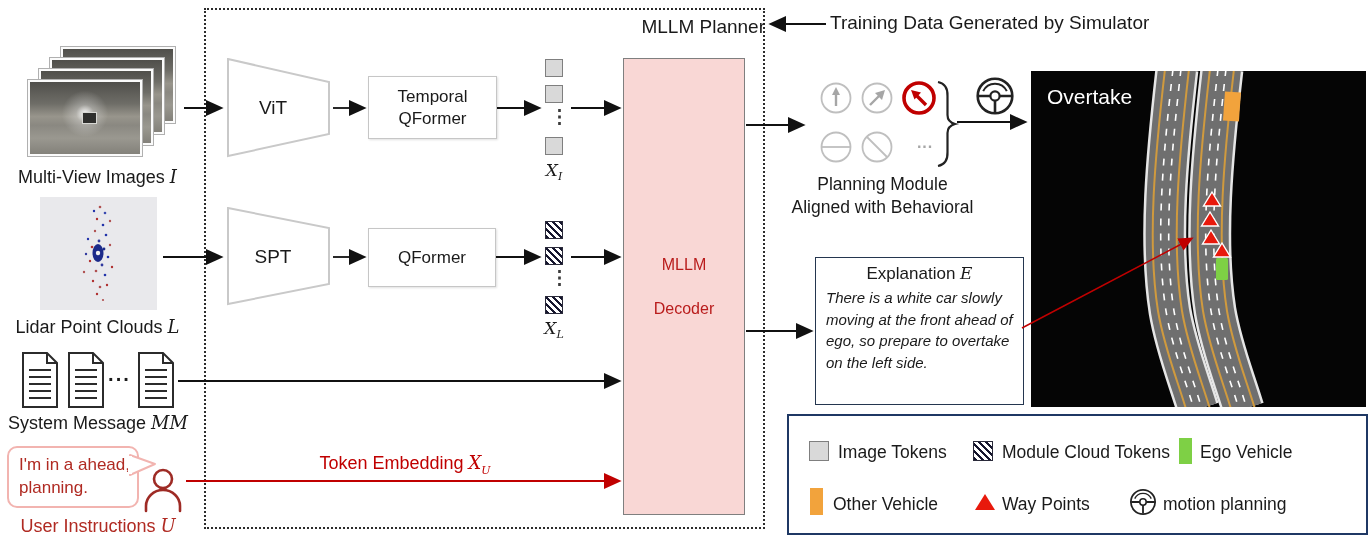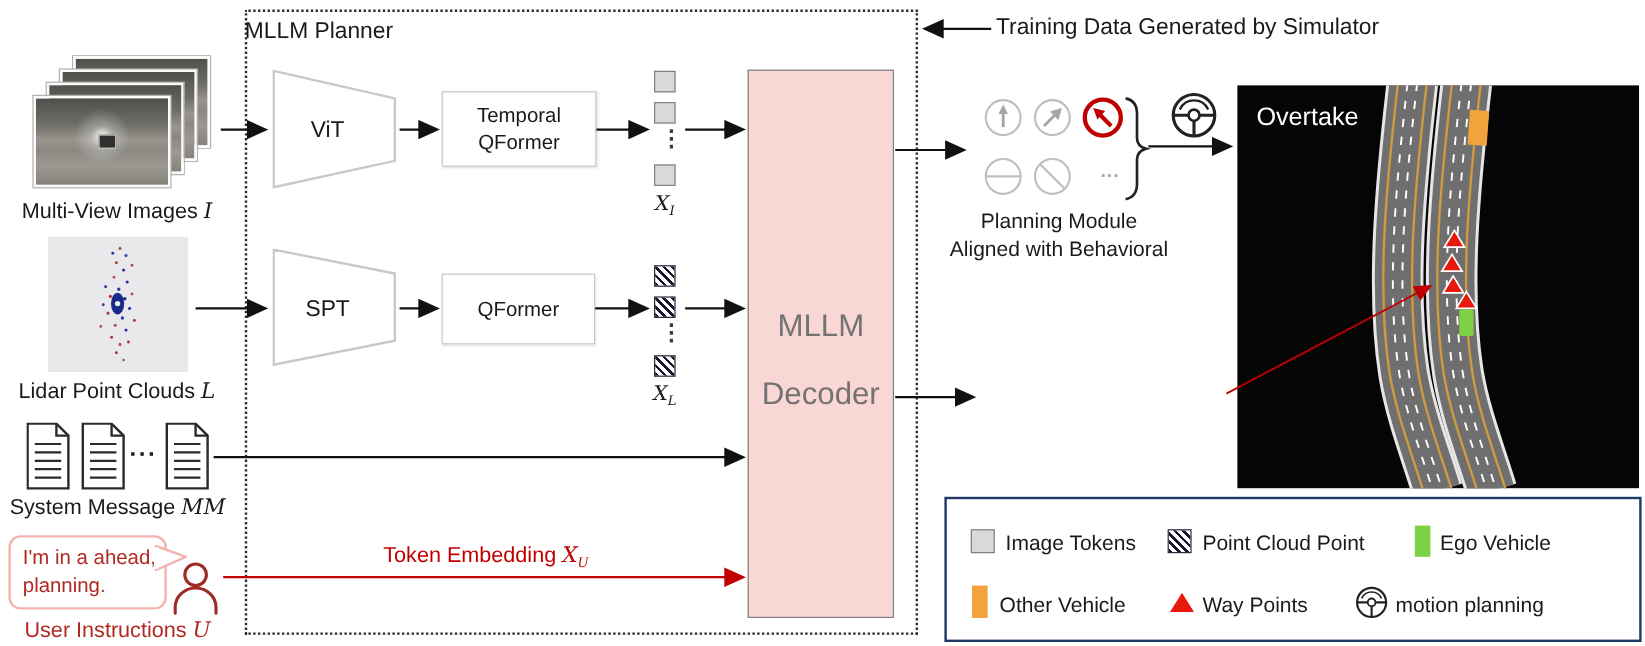--- a/index.html
+++ b/index.html
@@ -20,21 +20,21 @@
   .planner{border:2px dotted #2b2b2b;}
   .modbox{background:#fff;border:1px solid #c6c6c6;box-shadow:1px 1px 2px rgba(0,0,0,.12);
           display:flex;flex-direction:column;align-items:center;justify-content:center;
           font-size:17px;line-height:1.25;}
   .tok{position:absolute;width:18px;height:18px;background:#D9D9D9;border:1px solid #7f7f7f;box-sizing:border-box;}
   .tokh{position:absolute;width:18px;height:18px;border:1px solid #2a2a3a;box-sizing:border-box;
         background:repeating-linear-gradient(45deg,#16162e 0,#16162e 2.2px,#fff 2.2px,#fff 5px);}
   .vdots{position:absolute;font-size:19px;font-weight:bold;color:#3a3a3a;line-height:1;}
   .decoder{background:#F9D7D5;border:1.5px solid #7f7f7f;display:flex;flex-direction:column;
            align-items:center;padding-top:197px;gap:26px;box-sizing:border-box;}
-  .decoder div{color:#737373;font-size:26px;}
+  .decoder div{color:#b91c1c;font-size:16px;}
   
   .bubble{border:2px solid #F2B4B0;border-radius:10px;background:#fff;
           color:#B02A22;font-size:17px;line-height:1.35;padding:6px 0 6px 10px;}
   .redlbl{color:#B02A22;}
   
   .expl{border:1.5px solid #24364F;background:#fff;}
   .expl .t{font-size:17px;text-align:center;margin-top:5px;}
   .expl .b{font-style:italic;font-size:15px;line-height:1.44;margin:3px 6px 0 10px;}
   
   .legend{border:2px solid #1F3864;background:#fff;}
@@ -135,21 +135,21 @@
     <path d="M2,5 L27,14 L2,25 Z" fill="#fff" stroke="#F2B4B0" stroke-width="2" stroke-linejoin="round"></path>
     <rect x="0" y="6" width="4" height="18" fill="#fff"></rect>
   </svg>
   <svg class="abs" style="left:142px;top:463px;" width="46" height="50">
     <circle cx="21" cy="16" r="9" fill="#fff" stroke="#9E2B25" stroke-width="2.6"></circle>
     <path d="M4,48 L4,43 A17,16 0 0 1 38,43 L38,48" fill="none" stroke="#9E2B25" stroke-width="2.6" stroke-linecap="round"></path>
   </svg>
   <div class="lbl abs redlbl" style="left:2px;top:515px;width:192px;"><span>User Instructions </span><span class="mvar">U</span></div>
 
   <div class="planner abs" style="left:204px;top:8px;width:557px;height:517px;"></div>
-  <div class="abs" style="left:204px;top:16px;width:561px;text-align:left;font-size:19px;">MLLM Planner</div>
+  <div class="abs" style="left:204px;top:16px;width:561px;text-align:right;font-size:19px;">MLLM Planner</div>
 
   <svg class="abs" style="left:227px;top:58px;" width="104" height="100">
     <polygon points="1,1 102,24 102,76 1,98" fill="#fff" stroke="#c9c9c9" stroke-width="2"></polygon>
     <text x="46" y="56" text-anchor="middle" font-size="19" fill="#1a1a1a">ViT</text>
   </svg>
   <div class="modbox abs" style="left:368px;top:76px;width:127px;height:61px;">
     <div>Temporal</div>
     <div>QFormer</div>
   </div>
 
@@ -215,20 +215,24 @@
 
   <svg class="abs" style="left:975px;top:76px;" width="40" height="40">
       <use href="#wheel"></use>
     </svg>
 
   <div class="abs small17" style="left:775px;top:173px;width:215px;">
     <div>Planning Module</div>
     <div>Aligned with Behavioral</div>
   </div>
 
+  <div class="expl abs" style="left:815px;top:257px;width:207px;height:146px;">
+    <div class="t"><span>Explanation </span><span class="mvar">E</span></div>
+    <div class="b">There is a white car slowly moving at the front ahead of ego, so prepare to overtake on the left side.</div>
+  </div>
 
   <svg class="abs" style="left:1031px;top:71px;" width="335" height="336">
     <rect x="0" y="0" width="335" height="336" fill="#050505"></rect>
 
     <g>
       <path d="M146,-2 C136,85 128,170 139,240 C145,276 158,308 167,338" fill="none" stroke="#e6e6e6" stroke-width="43"></path>
       <path d="M146,-2 C136,85 128,170 139,240 C145,276 158,308 167,338" fill="none" stroke="#6f6f6f" stroke-width="38"></path>
       <path d="M134,-2 C124,85 116,170 127,240 C133,276 146,308 155,338" fill="none" stroke="#D09A3E" stroke-width="2"></path>
       <path d="M158,-2 C148,85 140,170 151,240 C157,276 170,308 179,338" fill="none" stroke="#D09A3E" stroke-width="2"></path>
       <path d="M142,-2 C132,85 124,170 135,240 C141,276 154,308 163,338" fill="none" stroke="#fff" stroke-width="1.6" stroke-dasharray="7 8"></path>
@@ -251,21 +255,21 @@
       <polygon points="191,172 182.5,186 199.5,186"></polygon>
     </g>
     <rect x="185" y="187" width="12" height="22" rx="1.5" fill="#7ED045"></rect>
     <text x="16" y="33" font-size="21" fill="#fff">Overtake</text>
   </svg>
 
   <div class="legend abs" style="left:787px;top:414px;width:577px;height:117px;">
     <div class="sw-gray" style="left:20px;top:25px;"></div>
     <div class="ltxt" style="left:49px;top:26px;">Image Tokens</div>
     <div class="sw-hatch" style="left:184px;top:25px;"></div>
-    <div class="ltxt" style="left:213px;top:26px;">Point Cloud Point</div>
+    <div class="ltxt" style="left:213px;top:26px;">Module Cloud Tokens</div>
     <div class="sw-green" style="left:390px;top:22px;"></div>
     <div class="ltxt" style="left:411px;top:26px;">Ego Vehicle</div>
 
     <div class="sw-orange" style="left:21px;top:72px;"></div>
     <div class="ltxt" style="left:44px;top:78px;">Other Vehicle</div>
     <svg class="abs" style="left:185px;top:77px;" width="22" height="18">
       <polygon points="11,1 21,17 1,17" fill="#E8190C"></polygon>
     </svg>
     <div class="ltxt" style="left:213px;top:78px;">Way Points</div>
     <svg class="abs" style="left:340px;top:72px;" width="28" height="28">

